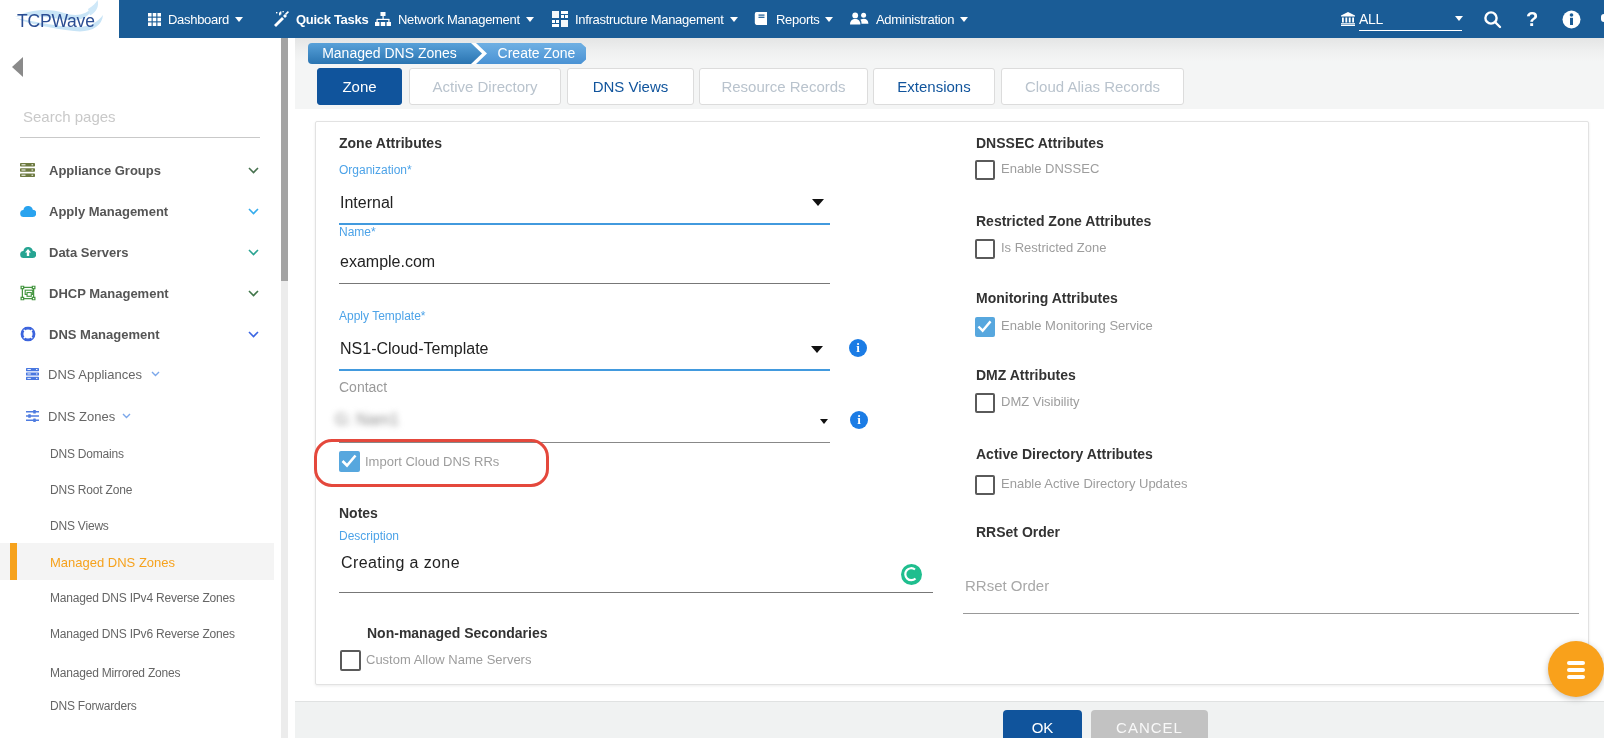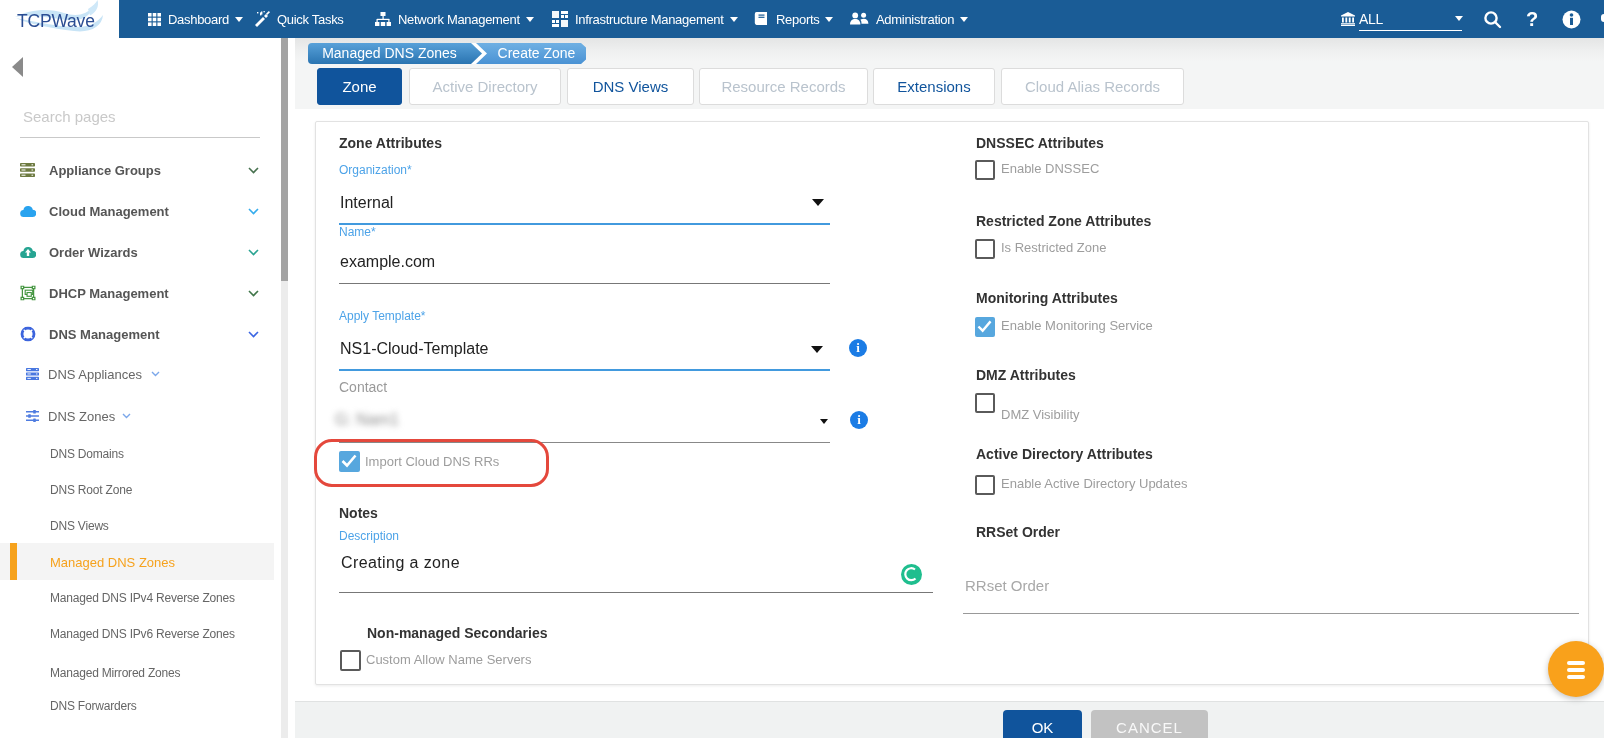--- a/index.html
+++ b/index.html
@@ -93,21 +93,21 @@
       <rect x="0" y="5.8" width="4.4" height="4.4"></rect>
           <rect x="5.8" y="5.8" width="4.4" height="4.4"></rect>
           <rect x="11.6" y="5.8" width="4.4" height="4.4"></rect>
       <rect x="0" y="11.6" width="4.4" height="4.4"></rect>
           <rect x="5.8" y="11.6" width="4.4" height="4.4"></rect>
           <rect x="11.6" y="11.6" width="4.4" height="4.4"></rect>
     </g>
       </svg>
     Dashboard<span class="caret"></span>
   </div>
-  <div class="navitem" style="left:253px;">
+  <div class="navitem" style="left:272px;font-weight:bold;">
     <svg width="17" height="16" viewBox="0 0 17 16">
         <g fill="#fff">
       <path d="M2 14 L10 6 L12 8 L4 16 Z"></path>
       <path d="M11 5 L13 3 L15 5 L13 7 Z"></path>
       <rect x="14.2" y="0" width="1.6" height="4" transform="rotate(45 15 2)"></rect>
       <rect x="8" y="0.5" width="1.4" height="3"></rect>
           <rect x="6.2" y="2.2" width="3" height="1.4" transform="rotate(90 7.7 2.9)"></rect>
       <rect x="4" y="1" width="1.4" height="1.4"></rect>
           <rect x="10.5" y="0" width="1.3" height="1.3"></rect>
     </g>
@@ -232,31 +232,31 @@
       </svg>
     <span class="txt">Appliance Groups</span>
     <svg class="chev" width="11" height="7" viewBox="0 0 11 7">
         <polyline points="1,1 5.5,5.5 10,1" fill="none" stroke="#47714f" stroke-width="1.6"></polyline>
       </svg>
   </div>
   <div class="mrow" style="top:158px;">
     <svg class="ic" viewBox="0 0 16 15" style="width:16px;">
         <path fill="#29a3ef" d="M12.8 6.2 A3.6 3.6 0 0 1 12.6 13.4 H3.8 A3.4 3.4 0 0 1 3.4 6.6 A4.8 4.8 0 0 1 12.8 6.2 Z"></path>
       </svg>
-    <span class="txt">Cloud Management</span>
+    <span class="txt">Apply Management</span>
     <svg class="chev" width="11" height="7" viewBox="0 0 11 7">
         <polyline points="1,1 5.5,5.5 10,1" fill="none" stroke="#35aced" stroke-width="1.6"></polyline>
       </svg>
   </div>
   <div class="mrow" style="top:199px;">
     <svg class="ic" viewBox="0 0 16 15" style="width:16px;">
         <path fill="#26a492" d="M12.8 6.2 A3.6 3.6 0 0 1 12.6 13.4 H3.8 A3.4 3.4 0 0 1 3.4 6.6 A4.8 4.8 0 0 1 12.8 6.2 Z"></path>
       <path fill="#fff" d="M8 4.5 L11 8 H9.2 V11.5 H6.8 V8 H5 Z"></path>
       </svg>
-    <span class="txt">Order Wizards</span>
+    <span class="txt">Data Servers</span>
     <svg class="chev" width="11" height="7" viewBox="0 0 11 7">
         <polyline points="1,1 5.5,5.5 10,1" fill="none" stroke="#2aa492" stroke-width="1.6"></polyline>
       </svg>
   </div>
   <div class="mrow" style="top:240px;">
     <svg class="ic" viewBox="0 0 16 16" style="width:16px;">
         <g fill="none" stroke="#43953f" stroke-width="1.3">
       <rect x="2" y="2" width="12" height="12"></rect>
           <rect x="5" y="5" width="8" height="4.5" stroke-width="1.2"></rect>
           <rect x="7" y="7.5" width="4.5" height="4" stroke-width="1.2" fill="#fff"></rect>
@@ -417,21 +417,21 @@
     <div class="cblbl" style="left:685px; top:118px;">Is Restricted Zone</div>
     <div class="h" style="left:660px; top:168px;">Monitoring Attributes</div>
     <div class="cb chk" style="left:659px; top:195px;">
       <svg width="15" height="13" viewBox="0 0 16 14">
           <polyline points="1.5,7 6,11.5 14.5,1.5" fill="none" stroke="#fff" stroke-width="2.6"></polyline>
         </svg>
     </div>
     <div class="cblbl" style="left:685px; top:196px;">Enable Monitoring Service</div>
     <div class="h" style="left:660px; top:245px;">DMZ Attributes</div>
     <div class="cb" style="left:659px; top:271px;"></div>
-    <div class="cblbl" style="left:685px; top:285px;">DMZ Visibility</div>
+    <div class="cblbl" style="left:685px; top:272px;">DMZ Visibility</div>
     <div class="h" style="left:660px; top:324px;">Active Directory Attributes</div>
     <div class="cb" style="left:659px; top:353px;"></div>
     <div class="cblbl" style="left:685px; top:354px;">Enable Active Directory Updates</div>
     <div class="h" style="left:660px; top:402px;">RRSet Order</div>
     <div class="lbl-g" style="left:649px; top:455px; font-size:15px; color:#a8a8a8;">RRset Order</div>
     <div class="uline" style="left:647px; top:491px; width:616px; background:#999;"></div>
   </div>
   <div id="footer">
     <div class="btn" id="okbtn">OK</div>
     <div class="btn" id="cancelbtn">CANCEL</div>

